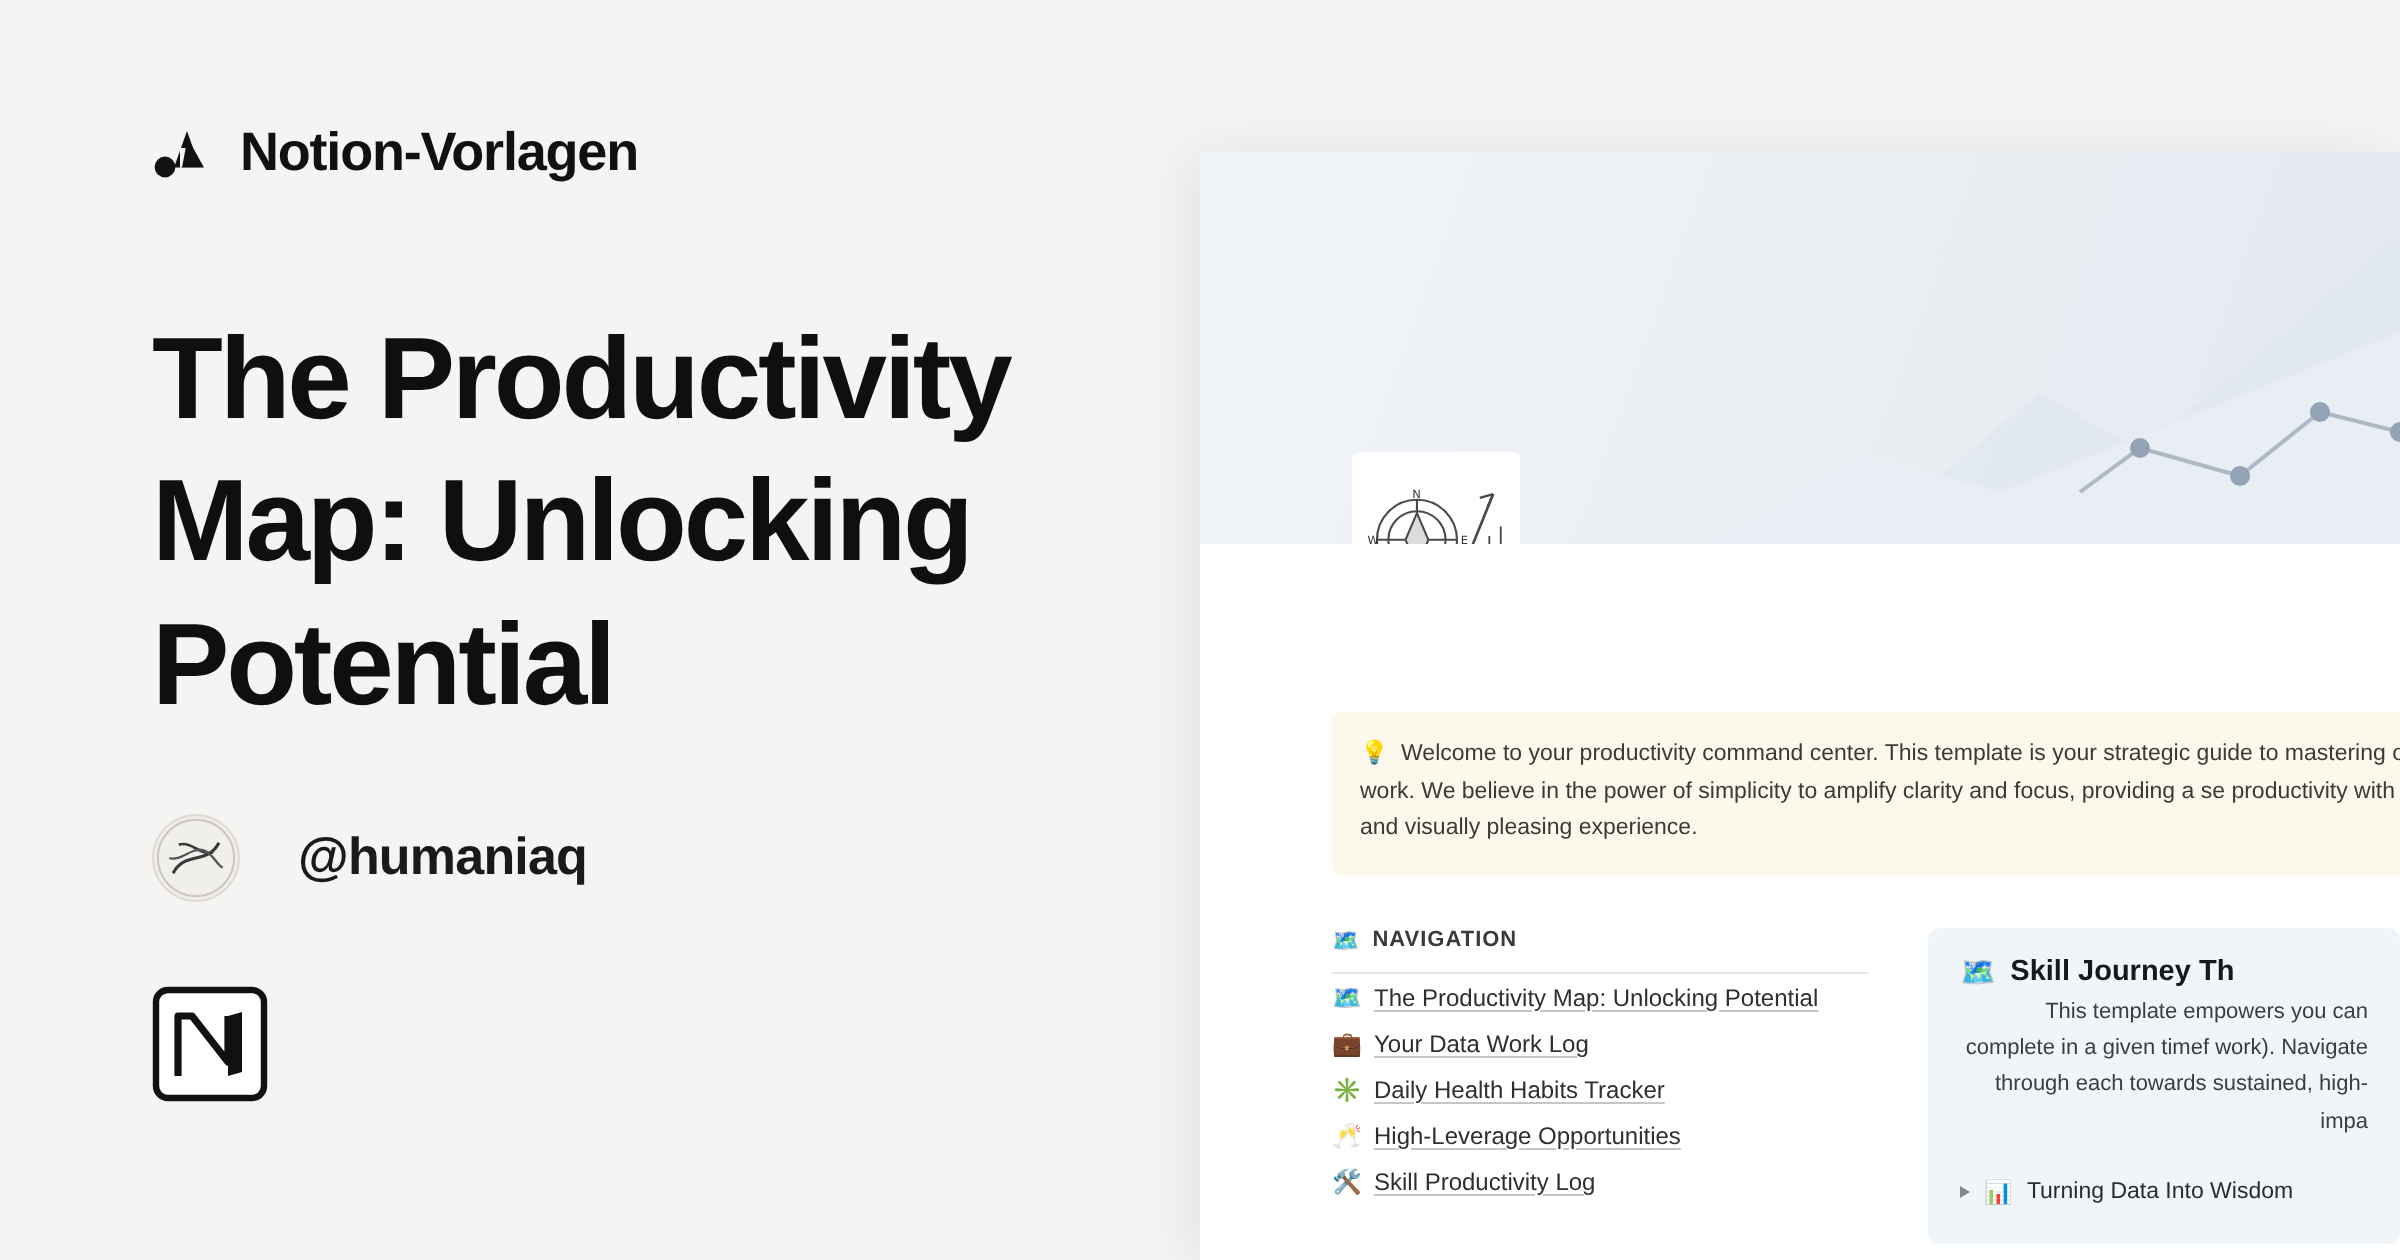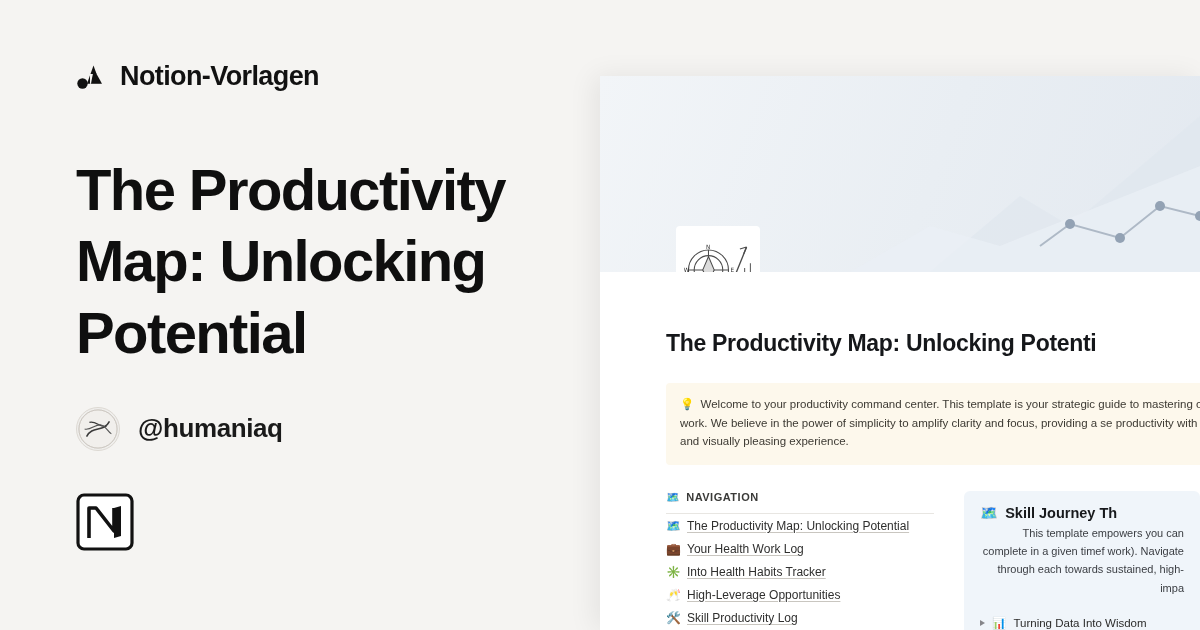--- a/index.html
+++ b/index.html
@@ -47,21 +47,21 @@
     line-height: 1.23;
     font-weight: bold;
     letter-spacing: -1.6px;
     color: #0f0f0f;
     max-width: 520px;
   }
   .author {
     margin-top: 38px;
     display: flex;
     align-items: center;
-    gap: 18px;
+    gap: 29px;
   }
   .avatar {
     width: 44px; height: 44px;
     border-radius: 50%;
     background: #efeeec;
     border: 1px solid #ddd9d3;
     display: flex;
     align-items: center;
     justify-content: center;
     overflow: hidden;
@@ -267,46 +267,45 @@
             <text x="29.5" y="22">N</text>
             <text x="29.5" y="71">S</text>
             <text x="6" y="46">W</text>
             <text x="55" y="46">E</text>
           </g>
         </svg>
       </div>
     </div>
 
     <div class="preview-body">
-      <div class="doc-title">The Productivity Map: Unlocking Potenti</div>
 
       <div class="callout">
         <span class="bulb">💡</span>
         <span>Welcome to your productivity command center. This template is your strategic guide to mastering of effective work. We believe in the power of simplicity to amplify clarity and focus, providing a se productivity with an intuitive and visually pleasing experience.</span>
       </div>
 
       <div class="lower">
 
         <div class="nav-col">
           <div class="nav-head">
             <span>🗺️</span>
             <span>NAVIGATION</span>
           </div>
 
           <div class="nav-item">
             <span class="emoji">🗺️</span>
             <span class="label">The Productivity Map: Unlocking Potential</span>
           </div>
           <div class="nav-item">
             <span class="emoji">💼</span>
-            <span class="label">Your Health Work Log</span>
+            <span class="label">Your Data Work Log</span>
           </div>
           <div class="nav-item">
             <span class="emoji">✳️</span>
-            <span class="label">Into Health Habits Tracker</span>
+            <span class="label">Daily Health Habits Tracker</span>
           </div>
           <div class="nav-item">
             <span class="emoji">🥂</span>
             <span class="label">High-Leverage Opportunities</span>
           </div>
           <div class="nav-item">
             <span class="emoji">🛠️</span>
             <span class="label">Skill Productivity Log</span>
           </div>
           <div class="nav-item">

